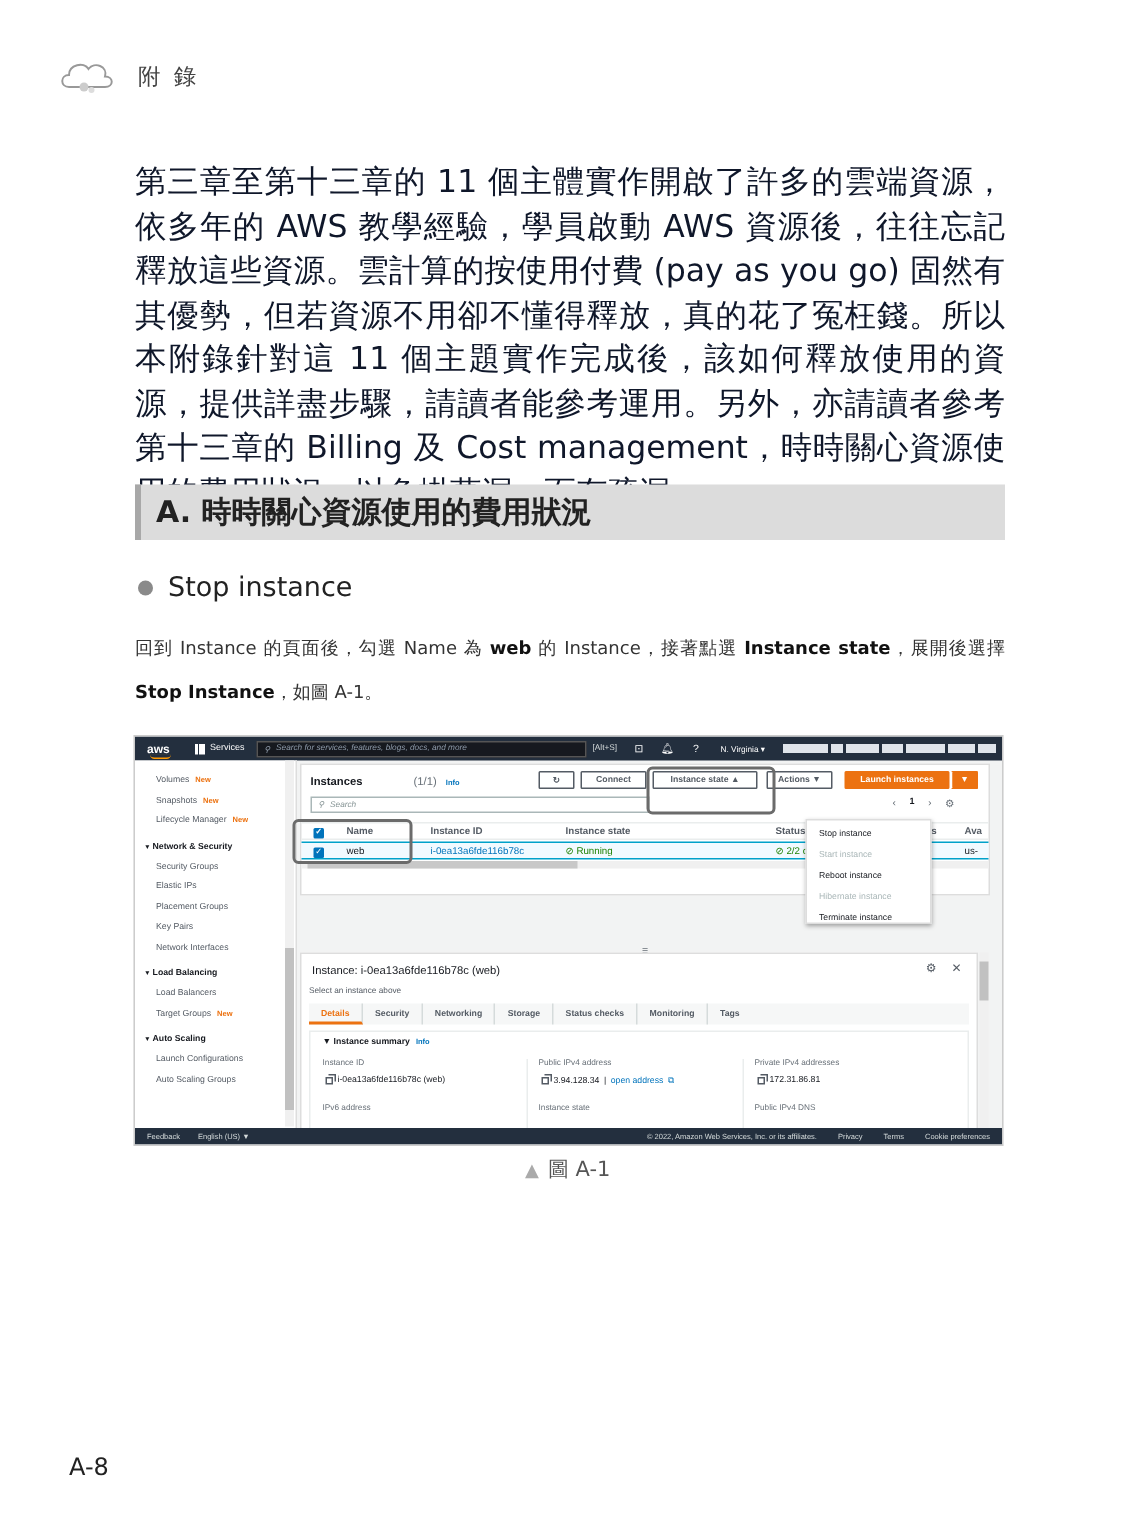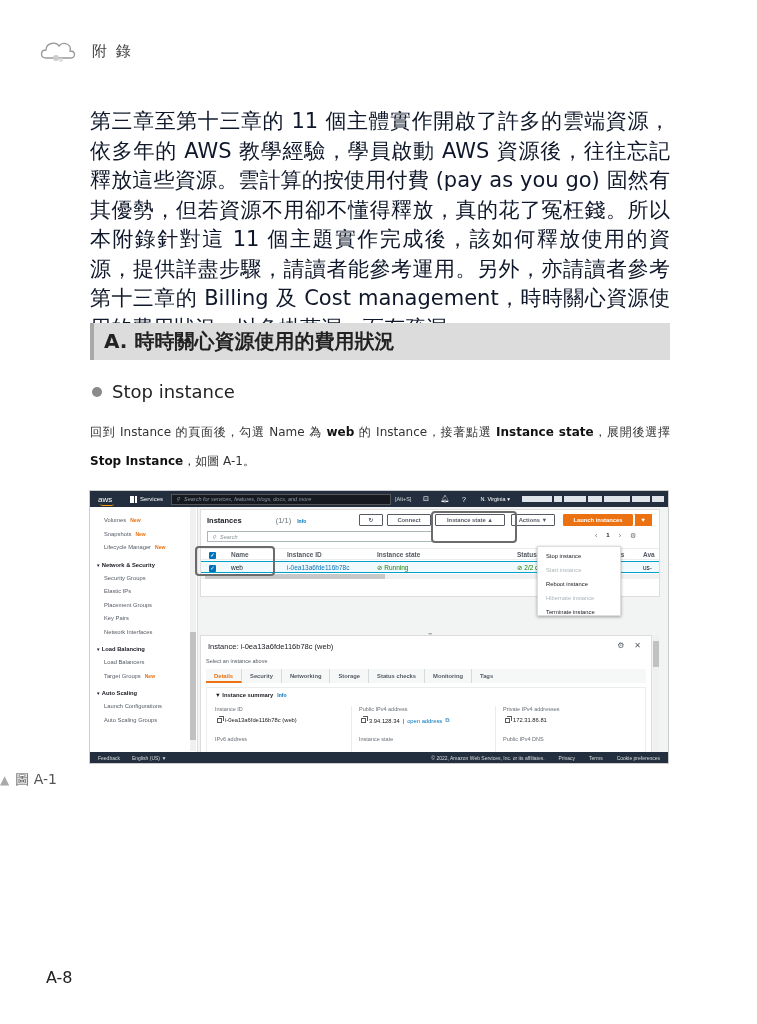--- a/index.html
+++ b/index.html
@@ -14,21 +14,21 @@
   .body-para { left: 90px; top: 107px; width: 580px; font-size: 21px; line-height: 29.5px; color: #0f172a; text-align: justify; }
   .section-heading { left: 90px; top: 323px; width: 580px; height: 37px; background: #dcdcdc; border-left: 4px solid #a8a8a8; display: flex; align-items: center; padding-left: 10px; font-size: 20px; font-weight: bold; color: #222; }
   .bullet-heading { left: 92px; top: 381px; display: flex; align-items: center; gap: 10px; font-size: 18px; color: #222; }
   .bullet-dot { width: 10px; height: 10px; border-radius: 50%; background: #8a8a8a; }
   .instruction-para { left: 90px; top: 418px; width: 580px; font-size: 12px; line-height: 29px; color: #333; text-align: justify; }
   .instruction-para b { color: #111; }
 
   
   .aws { left: 89px; top: 490px; width: 580px; height: 274px; background: #f2f3f3; border: 1px solid #ccc; font-family: "Liberation Sans", sans-serif; font-size: 6.5px; color: #16191f; overflow: hidden; }
   .aws-top { position: absolute; left: 0; top: 0; width: 100%; height: 16px; background: #232f3e; display: flex; align-items: center; color: #fff; }
-  .aws-logo { margin-left: 8px; font-weight: normal; font-size: 8px; color: #fff; position: relative; width: 22px; }
+  .aws-logo { margin-left: 8px; font-weight: bold; font-size: 8px; color: #fff; position: relative; width: 22px; }
   .aws-logo::after { content: ""; position: absolute; left: 2px; bottom: -2px; width: 14px; height: 2px; border-bottom: 1.5px solid #ff9900; border-radius: 0 0 8px 8px; }
   .aws-services { margin-left: 10px; display: flex; align-items: center; gap: 3px; font-size: 6px; }
   .grid-icon { width: 7px; height: 7px; background: repeating-linear-gradient(90deg, #fff 0 2px, transparent 2px 2.5px), #232f3e; }
   .aws-search { margin-left: 8px; width: 220px; height: 11px; background: #16191f; border: 1px solid #555; display: flex; align-items: center; padding-left: 4px; gap: 4px; color: #8d99a8; font-style: italic; font-size: 5.5px; }
   .aws-shortcut { margin-left: 4px; font-size: 5.5px; color: #d5dbdb; }
   .aws-top-icon { margin-left: 10px; width: 9px; height: 9px; display: flex; align-items: center; justify-content: center; font-size: 7px; color: #fff; }
   .aws-region { margin-left: 12px; font-size: 5.5px; }
   .aws-account { margin-left: 12px; display: flex; gap: 2px; }
   .aws-account span { height: 6px; background: #dfe4ea; display: inline-block; }
 
@@ -78,21 +78,21 @@
   .copy-icon { display: inline-block; width: 5px; height: 5px; border: 1px solid #545b64; box-shadow: 1px -1px 0 0 #fff, 2px -2px 0 0 #545b64; }
   .link { color: #0073bb; }
   .vsep { position: absolute; top: 18px; width: 1px; height: 52px; background: #eaeded; }
   .detail-scroll { position: absolute; left: 563px; top: 144px; width: 6px; height: 118px; background: #f0f0f0; }
   .detail-scroll-thumb { position: absolute; left: 0; top: 6px; width: 6px; height: 26px; background: #c1c1c1; }
 
   .aws-foot { position: absolute; left: 0; bottom: 0; width: 100%; height: 11px; background: #232f3e; color: #d5dbdb; font-size: 5px; display: flex; align-items: center; }
   .aws-foot .left { margin-left: 8px; display: flex; gap: 12px; }
   .aws-foot .right { margin-left: auto; margin-right: 8px; display: flex; gap: 14px; }
 
-  .caption { left: 0; width: 757px; top: 771px; font-size: 14px; color: #555; }
+  .caption { left: 0; width: 757px; top: 771px; text-align: center; font-size: 14px; color: #555; }
   .caption .tri { color: #aaa; font-size: 12px; margin-right: 6px; }
   .page-num { left: 46px; top: 968px; font-size: 16px; color: #222; }
 </style>
 </head>
 <body>
 
 <div class="abs running-head">
   <svg class="cloud-icon" viewBox="0 0 40 26">
     <path d="M8 20 C2 20 2 12 8 12 C8 5 18 3 21 8 C25 3 34 6 32 13 C38 13 38 20 32 20 Z" fill="none" stroke="#999" stroke-width="1.3"></path>
     <circle cx="18" cy="20" r="3" fill="#ccc"></circle>

